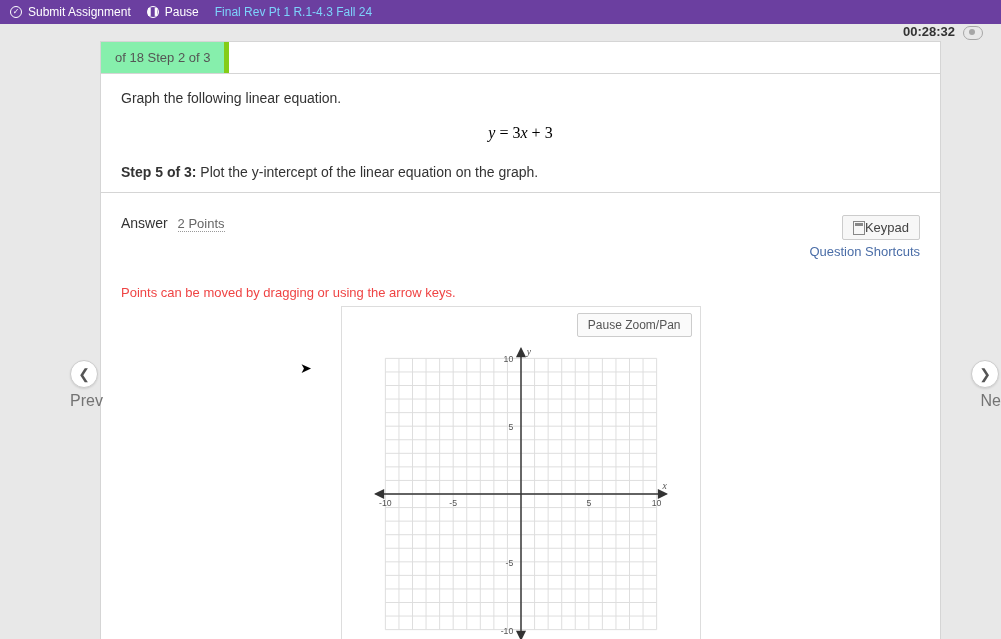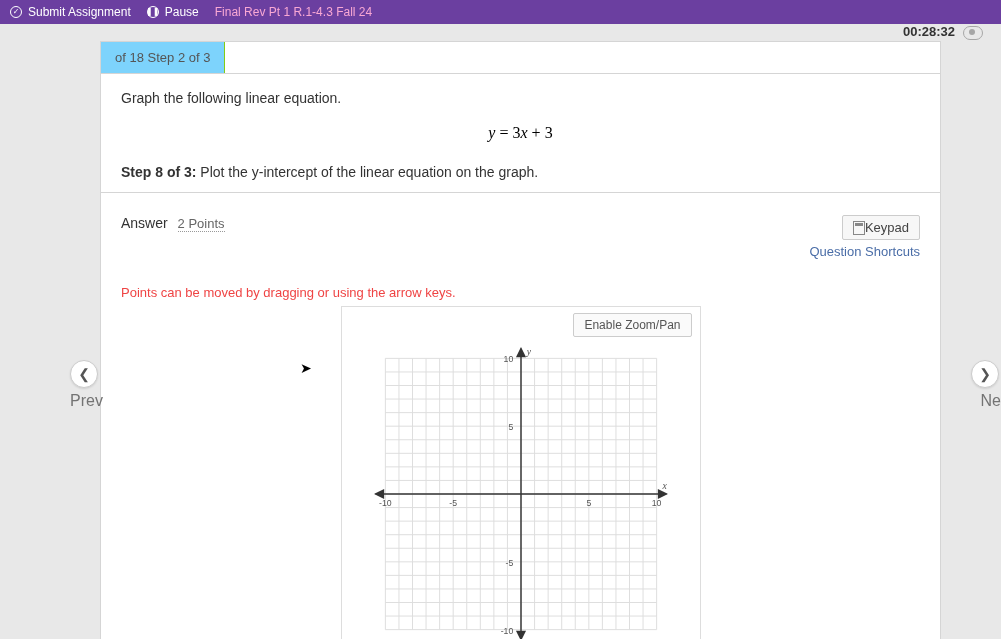--- a/index.html
+++ b/index.html
@@ -31,21 +31,21 @@
       width: 12px; height: 12px;
       border: 1.5px solid #fff;
       border-radius: 50%;
       display: inline-flex;
       align-items: center;
       justify-content: center;
       font-size: 8px;
       line-height: 1;
     }
     .assign-title {
-      color: #f9a8d4;
+      color: #7dd3fc;
       font-weight: 500;
     }
     .timer-row {
       display: flex;
       justify-content: flex-end;
       align-items: center;
       padding: 0 20px 2px 0;
       gap: 8px;
       font-size: 13px;
       font-weight: 600;
@@ -93,22 +93,22 @@
     .caret-down {
       width: 0; height: 0;
       border-left: 4px solid transparent;
       border-right: 4px solid transparent;
       border-top: 5px solid #666;
     }
     .q-meta {
       padding: 8px 14px;
       font-size: 13px;
       color: #555;
-      border-right: 1px solid #84cc16;
-      background:#7dd3fc;
+      border-right: 5px solid #84cc16;
+      background:#86efac;
     }
     .q-body {
       padding: 16px 20px 12px 20px;
       border-bottom: 1px solid #d5d5d5;
     }
     .prompt {
       font-size: 14px;
       color: #333;
       margin-bottom: 18px;
     }
@@ -250,21 +250,21 @@
   <div class="q-tab-row">
     <div class="q-meta">of 18 Step 2 of 3</div>
   </div>
 
   <div class="q-body">
     <div class="prompt">Graph the following linear equation.</div>
     <div class="equation">
       <span class="x">y</span><span> = </span><span>3</span><span class="x">x</span><span> + 3</span>
     </div>
     <div class="step-line">
-      <b>Step 8 of 3: </b><span>Plot the y-intercept of the linear equation on the graph.</span>
+      <b>Step 5 of 3: </b><span>Plot the y-intercept of the linear equation on the graph.</span>
     </div>
   </div>
 
   <div class="answer-section">
     <div class="answer-head">
       <div class="answer-left">
         <span>Answer</span>
         <span class="pts">2 Points</span>
       </div>
       <div class="answer-right">
@@ -272,21 +272,21 @@
           <span class="calc-icon"></span>
           <span>Keypad</span>
         </div>
         <div class="kbd-link">Question Shortcuts</div>
       </div>
     </div>
 
     <div class="hint">Points can be moved by dragging or using the arrow keys.</div>
 
     <div class="graph-wrap">
-      <div class="zoom-btn">Enable Zoom/Pan</div>
+      <div class="zoom-btn">Pause Zoom/Pan</div>
       <svg class="graph-svg" width="320" height="310" viewBox="0 0 320 320">
 
         <g stroke="#ddd" stroke-width="1">
           <line x1="20" y1="20" x2="20" y2="300"></line>
             <line x1="34" y1="20" x2="34" y2="300"></line>
             <line x1="48" y1="20" x2="48" y2="300"></line>
             <line x1="62" y1="20" x2="62" y2="300"></line>
             <line x1="76" y1="20" x2="76" y2="300"></line>
             <line x1="90" y1="20" x2="90" y2="300"></line>
             <line x1="104" y1="20" x2="104" y2="300"></line>

